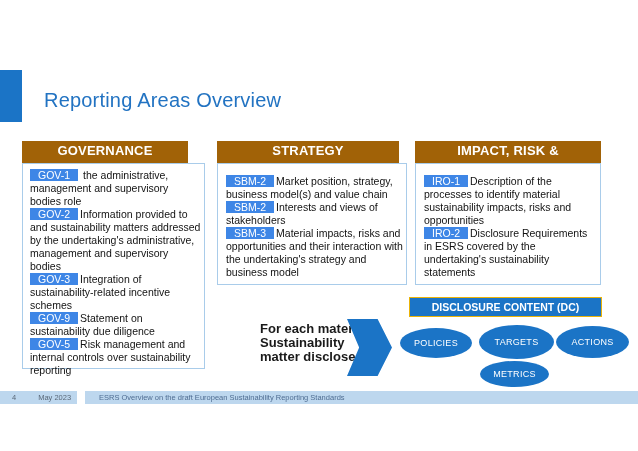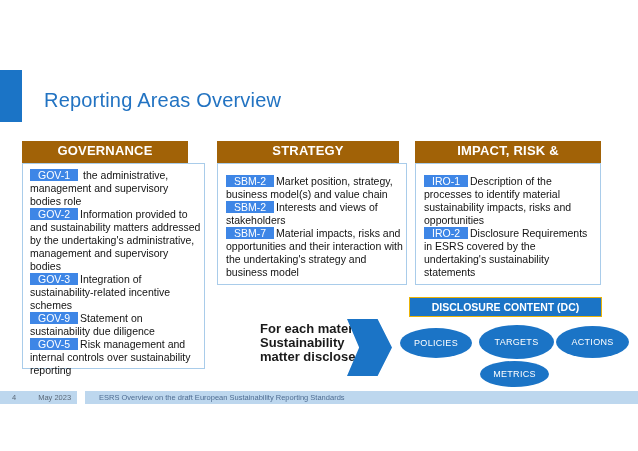--- a/index.html
+++ b/index.html
@@ -85,21 +85,21 @@
     <p class="item"><span class="chip">GOV-1</span> <span>the administrative, management and supervisory bodies role</span></p>
     <p class="item"><span class="chip">GOV-2</span><span>Information provided to and sustainability matters addressed by the undertaking's administrative, management and supervisory bodies</span></p>
     <p class="item"><span class="chip">GOV-3</span><span>Integration of sustainability-related incentive schemes</span></p>
     <p class="item"><span class="chip">GOV-9</span><span>Statement on sustainability due diligence</span></p>
     <p class="item"><span class="chip">GOV-5</span><span>Risk management and internal controls over sustainability reporting</span></p>
   </div>
 
   <div class="col-box box-str">
     <p class="item"><span class="chip">SBM-2</span><span>Market position, strategy, business model(s) and value chain</span></p>
     <p class="item"><span class="chip">SBM-2</span><span>Interests and views of stakeholders</span></p>
-    <p class="item"><span class="chip">SBM-7</span><span>Material impacts, risks and opportunities and their interaction with the undertaking's strategy and business model</span></p>
+    <p class="item"><span class="chip">SBM-3</span><span>Material impacts, risks and opportunities and their interaction with the undertaking's strategy and business model</span></p>
   </div>
 
   <div class="col-box box-iro">
     <p class="item"><span class="chip">IRO-1</span><span>Description of the processes to identify material sustainability impacts, risks and opportunities</span></p>
     <p class="item"><span class="chip">IRO-2</span><span>Disclosure Requirements in ESRS covered by the undertaking's sustainability statements</span></p>
   </div>
 
   <div class="callout">For each material
 Sustainability
 matter disclose</div>

